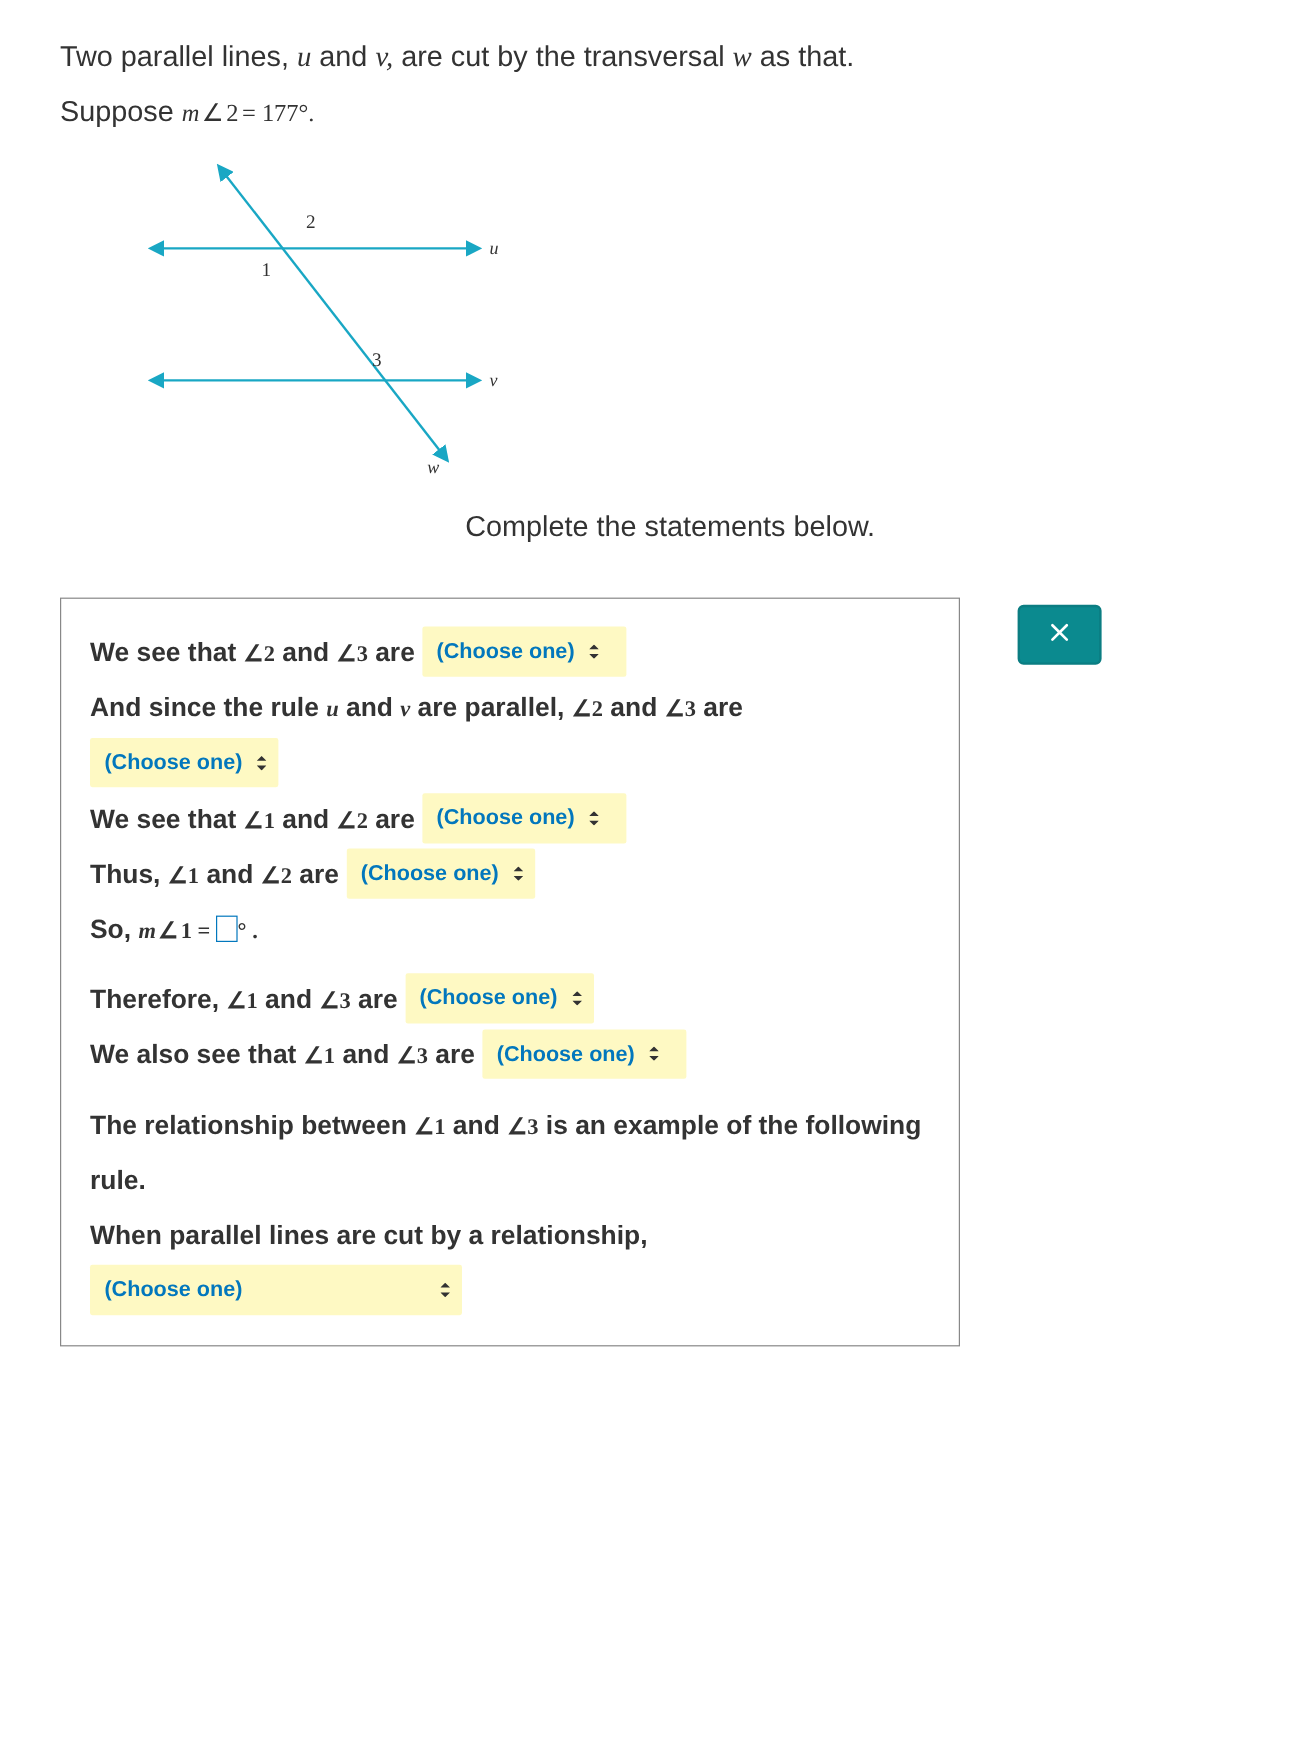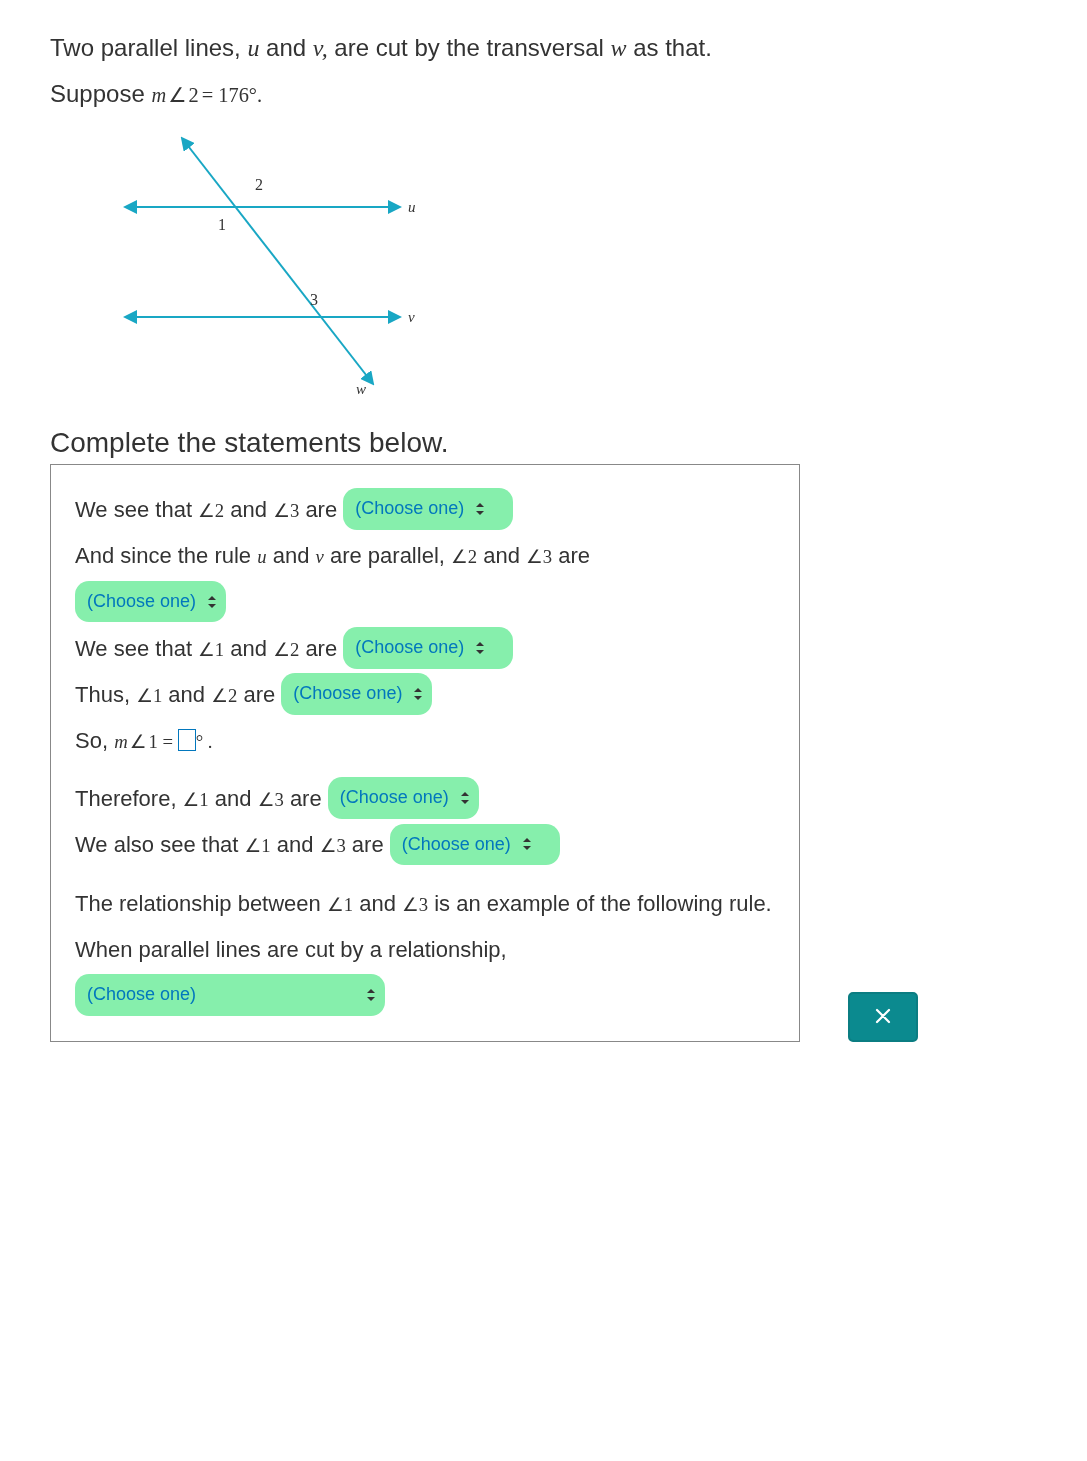--- a/index.html
+++ b/index.html
@@ -19,42 +19,45 @@
     .ital { font-style: italic; font-family: 'Times New Roman', serif; }
     .mathserif { font-family: 'Times New Roman', serif; }
     .smaller { font-size: 0.85em; }
     .diagram-wrap {
       width: 340px;
       height: 270px;
       margin: 20px 0 20px 60px;
       position: relative;
     }
     .instruction {
-      font-size: 28px;
+      font-size: 24px;
       margin-top: 15px;
+      margin-bottom: 40px;
+      text-align: center;
     }
     .main-row {
       display: flex;
-      align-items: flex-end;
+      align-items: flex-start;
       gap: 48px;
+      font-weight: bold;
     }
     .proof-box {
       border: 1px solid #888;
       padding: 22px 24px;
       width: 750px;
       font-size: 22px;
       line-height: 2.1;
     }
     .proof-box .line { display: block; }
     .proof-box .gap { margin-bottom: 12px; }
     .dropdown {
       display: inline-flex;
       align-items: center;
-      background: #86efac;
-      border-radius: 14px;
+      background: #fef9c3;
+      border-radius: 2px;
       padding: 2px 10px 2px 12px;
       font-size: 18px;
       color: #0277bd;
       vertical-align: middle;
       position: relative;
       top: -2px;
       gap: 12px;
       cursor: pointer;
     }
     .dropdown .chev {
@@ -90,21 +93,21 @@
       margin-top: 6px;
     }
   </style>
 </head>
 <body>
 
 <div class="intro">
   <span>Two parallel lines, </span><span class="ital">u</span><span> and </span><span class="ital">v,</span><span> are cut by the transversal </span><span class="ital">w</span><span> as that.</span>
 </div>
 <div class="intro">
-  <span>Suppose </span><span class="ital smaller">m</span><span class="mathserif smaller" style="margin:0 2px">∠</span><span class="mathserif smaller">2</span><span class="mathserif smaller" style="margin-left:3px">= 176°.</span>
+  <span>Suppose </span><span class="ital smaller">m</span><span class="mathserif smaller" style="margin:0 2px">∠</span><span class="mathserif smaller">2</span><span class="mathserif smaller" style="margin-left:3px">= 177°.</span>
 </div>
 
 <div class="diagram-wrap">
   <svg viewBox="0 0 340 270" width="340" height="270">
     <defs>
       <marker id="arr" viewBox="0 0 10 10" refX="5" refY="5" markerWidth="7" markerHeight="7" orient="auto-start-reverse">
         <path d="M 0 0 L 10 5 L 0 10 z" fill="#19a7c4"></path>
       </marker>
     </defs>
 

